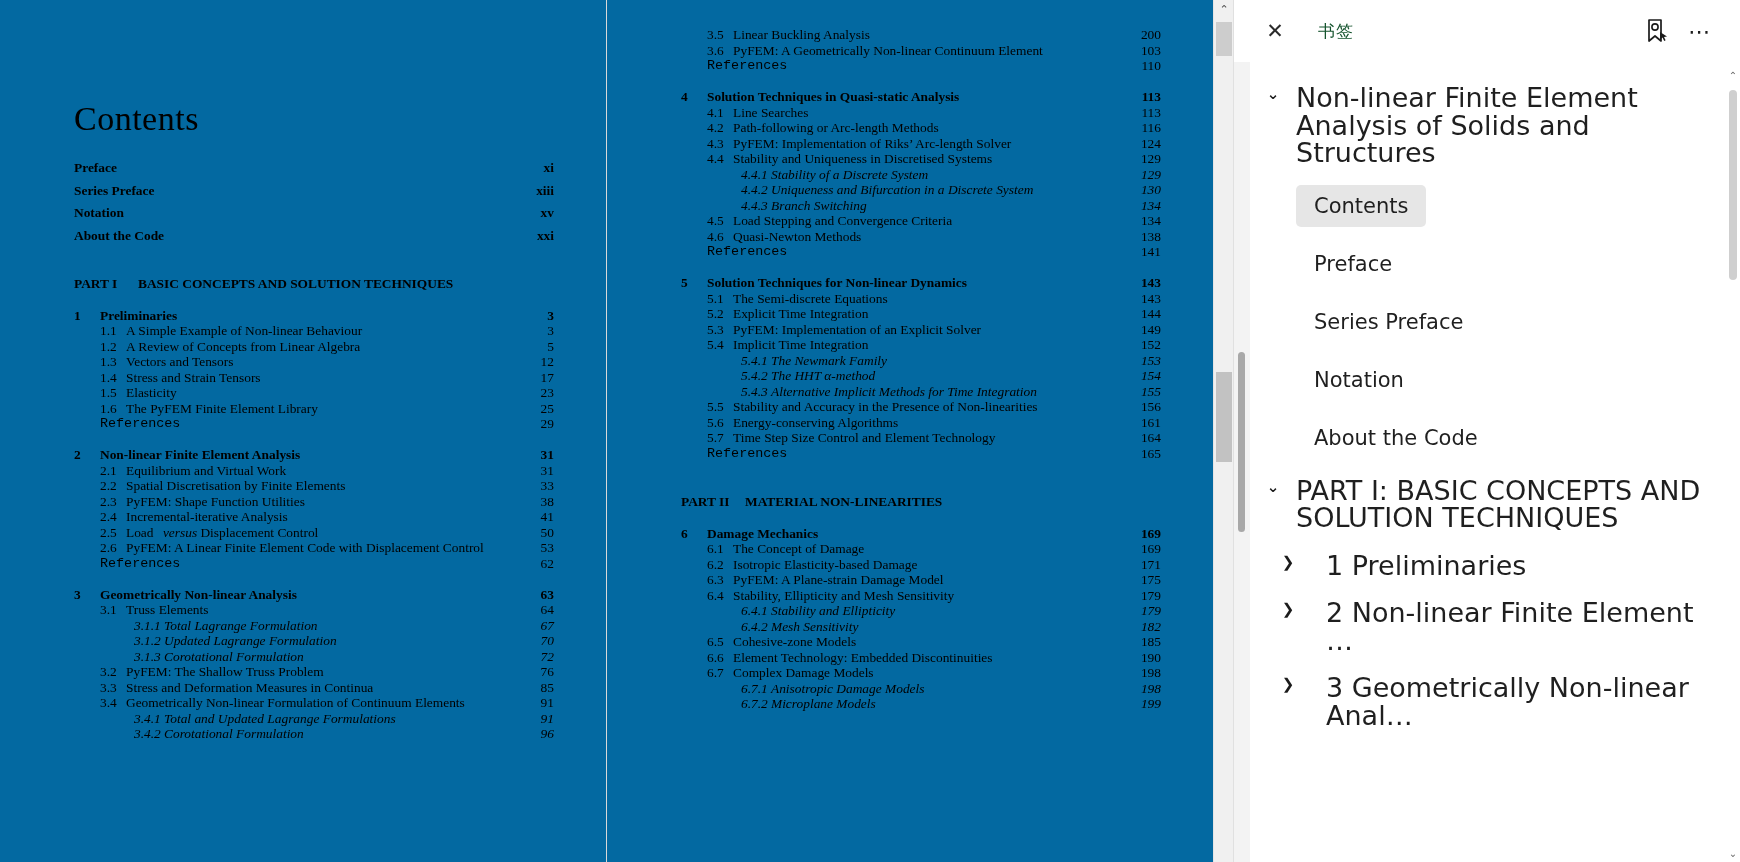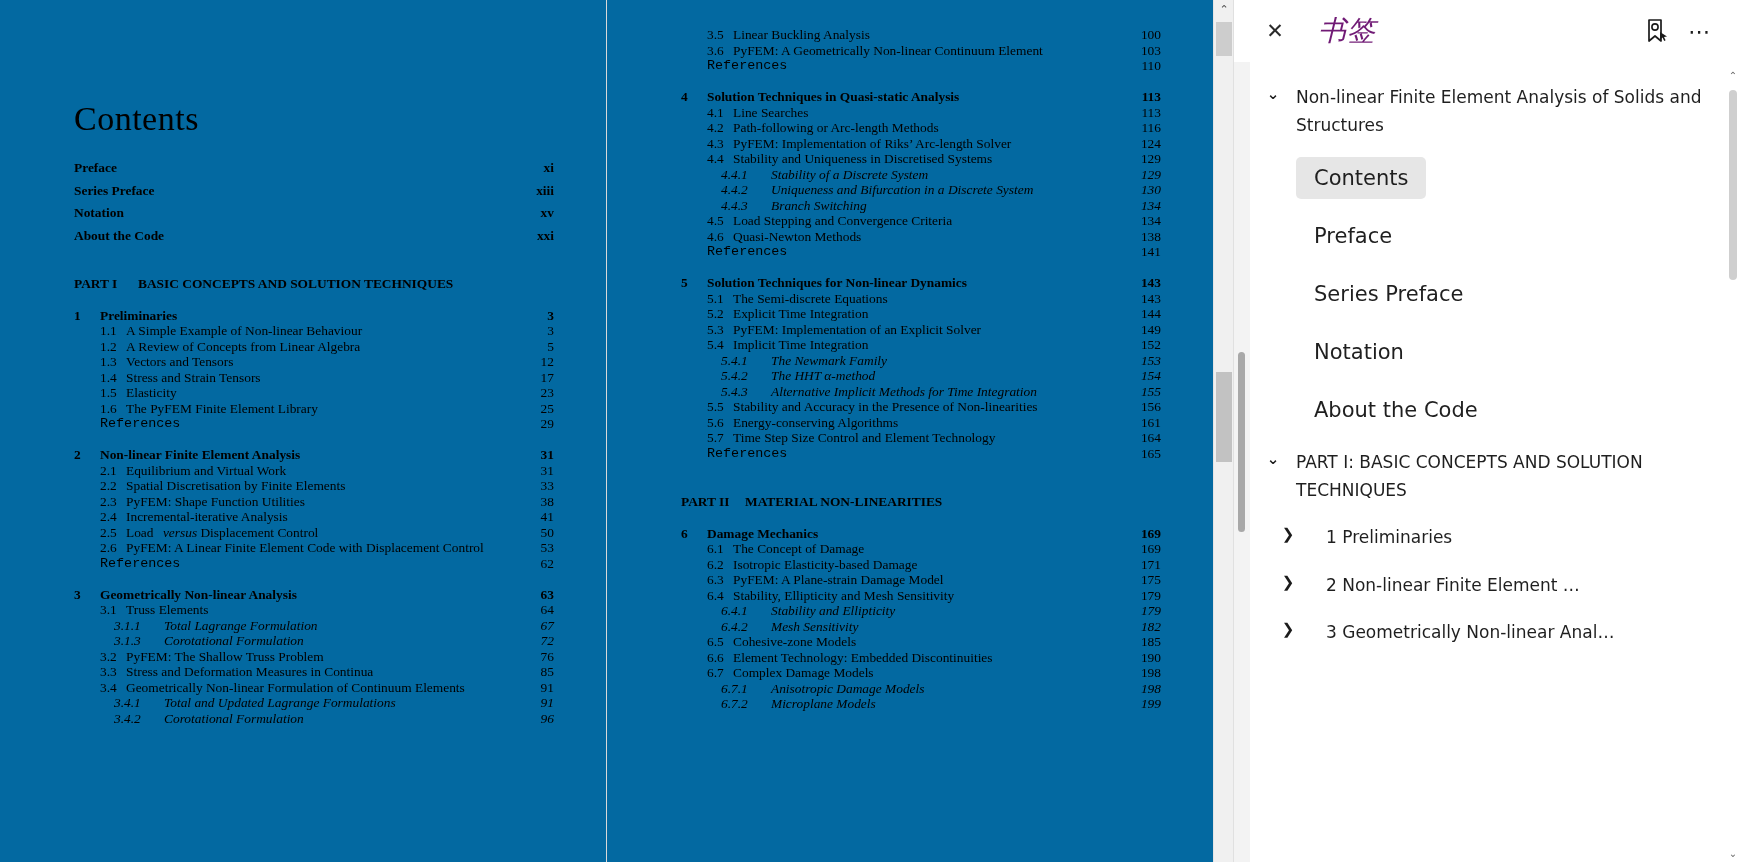--- a/index.html
+++ b/index.html
@@ -94,21 +94,21 @@
   .lvl-front        { font-weight: bold; }
   .lvl-part         { font-weight: bold; }
   .lvl-part .txt   { left: 0px; }
   .lvl-part .num   { left: 0px; }
   .lvl-chap        { font-weight: bold; }
   .lvl-chap .num   { left: 0px; }
   .lvl-chap .txt   { left: 26px; }
   .lvl-sec .num    { left: 26px; }
   .lvl-sec .txt    { left: 52px; }
   .lvl-sub         { font-style: italic; }
-  .lvl-sub .num    { left: 40px; }
+  .lvl-sub .num    { left: 60px; }
   .lvl-sub .txt    { left: 90px; }
   .lvl-ref .txt    { left: 26px; font-family: Liberation Mono, monospace; }
   .spacer { height: 15.5px; }
   .ital { font-style: italic; margin-left: 6px; }
 
   
   .doc-scroll {
     position: relative;
     flex: 0 0 20px;
     width: 20px;
@@ -160,26 +160,25 @@
     width: 30px; height: 30px;
     display: flex; align-items: center; justify-content: center;
     font-size: 21px;
     color: #2b2b2b;
     cursor: pointer;
     line-height: 1;
     font-family: "DejaVu Sans", sans-serif;
   }
   .bm-title {
     margin-left: 28px;
-    font-size: 28px;
-    color: #701a75;
+    font-size: 17px;
+    color: #14532d;
     font-family: "DejaVu Sans", sans-serif;
     letter-spacing: 1px;
     white-space: nowrap;
-    font-style: italic;
   }
   .bm-header-spacer { flex: 1 1 auto; }
   .bm-icon-btn {
     width: 36px; height: 36px;
     display: flex; align-items: center; justify-content: center;
     cursor: pointer;
     color: #1b1b1b;
   }
   .bm-more {
     width: 36px; height: 36px;
@@ -234,21 +233,21 @@
     padding-top: 5px;
     color: #1b1b1b;
     font-size: 15px;
     line-height: 1;
     font-weight: bold;
     font-family: "DejaVu Sans", sans-serif;
     cursor: pointer;
   }
   .bm-label {
     flex: 1 1 auto;
-    font-size: 17px;
+    font-size: 27px;
     line-height: 27.5px;
     color: #1f1f1f;
     font-family: "DejaVu Sans", sans-serif;
     padding: 2px 10px 2px 0;
     word-wrap: break-word;
   }
   .bm-item.indent-1 { padding-left: 0; }
   .bm-item.indent-2 .bm-chevron { flex: 0 0 76px; width: 76px; }
   .bm-leaf {
     padding-left: 46px;
@@ -411,20 +410,25 @@
               <span class="num">3.1</span>
               <span class="txt">Truss Elements</span>
               <span class="pg">64</span>
             </div>
             <div class="row lvl-sub">
               <span class="num">3.1.1</span>
               <span class="txt">Total Lagrange Formulation</span>
               <span class="pg">67</span>
             </div>
             <div class="row lvl-sub">
+              <span class="num">3.1.2</span>
+              <span class="txt">Updated Lagrange Formulation</span>
+              <span class="pg">70</span>
+            </div>
+            <div class="row lvl-sub">
               <span class="num">3.1.3</span>
               <span class="txt">Corotational Formulation</span>
               <span class="pg">72</span>
             </div>
             <div class="row lvl-sec">
               <span class="num">3.2</span>
               <span class="txt">PyFEM: The Shallow Truss Problem</span>
               <span class="pg">76</span>
             </div>
             <div class="row lvl-sec">
@@ -452,21 +456,21 @@
     </div>
 
     <div class="page-gutter"></div>
 
     <div class="page page-right">
       <div class="page-inner">
         <div class="toc toc-right" id="toc-right">
             <div class="row lvl-sec">
               <span class="num">3.5</span>
               <span class="txt">Linear Buckling Analysis</span>
-              <span class="pg">100</span>
+              <span class="pg">200</span>
             </div>
             <div class="row lvl-sec">
               <span class="num">3.6</span>
               <span class="txt">PyFEM: A Geometrically Non-linear Continuum Element</span>
               <span class="pg">103</span>
             </div>
             <div class="row lvl-ref">
               <span class="txt">References</span>
               <span class="pg">110</span>
             </div>

